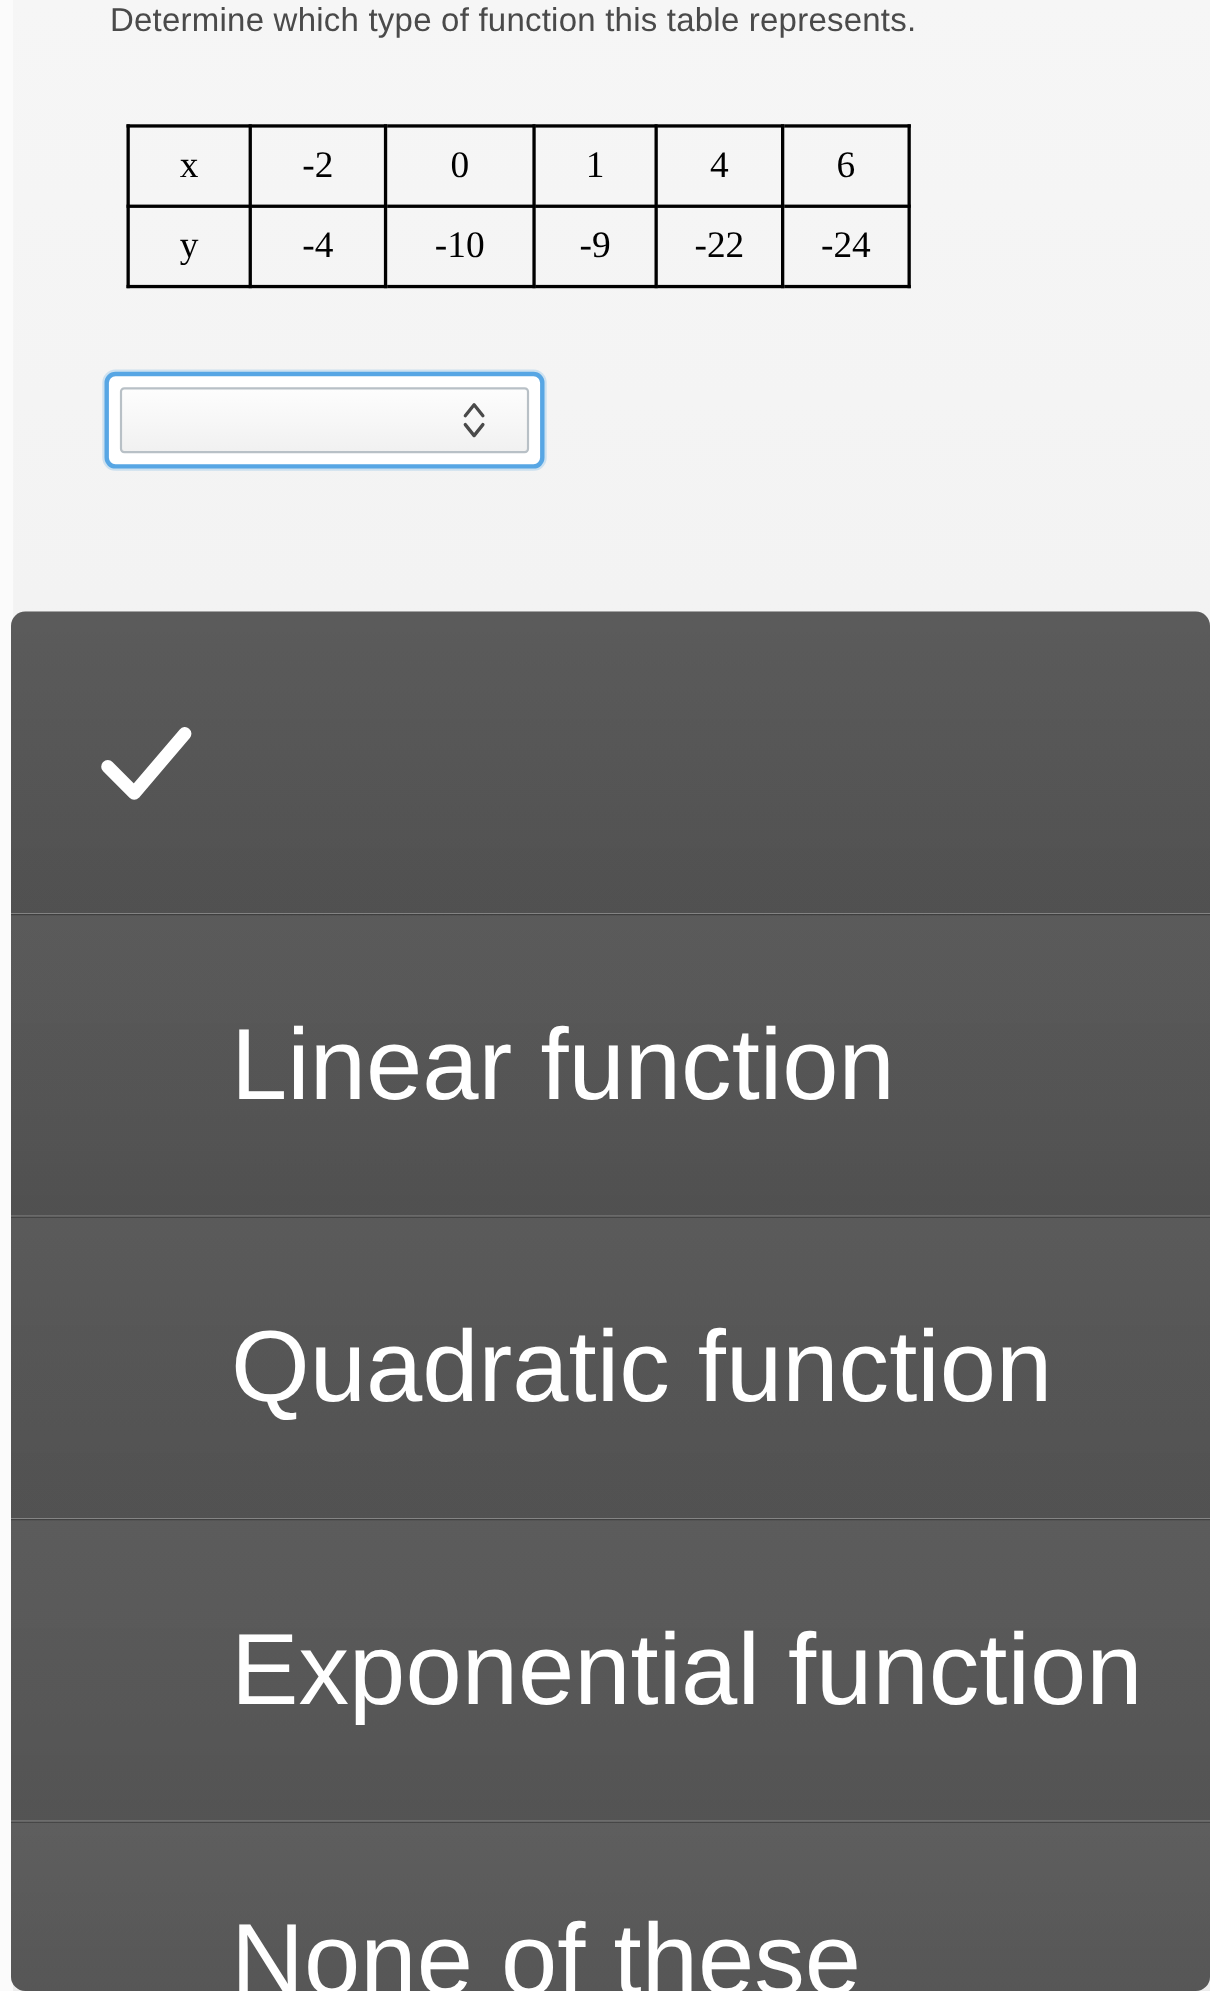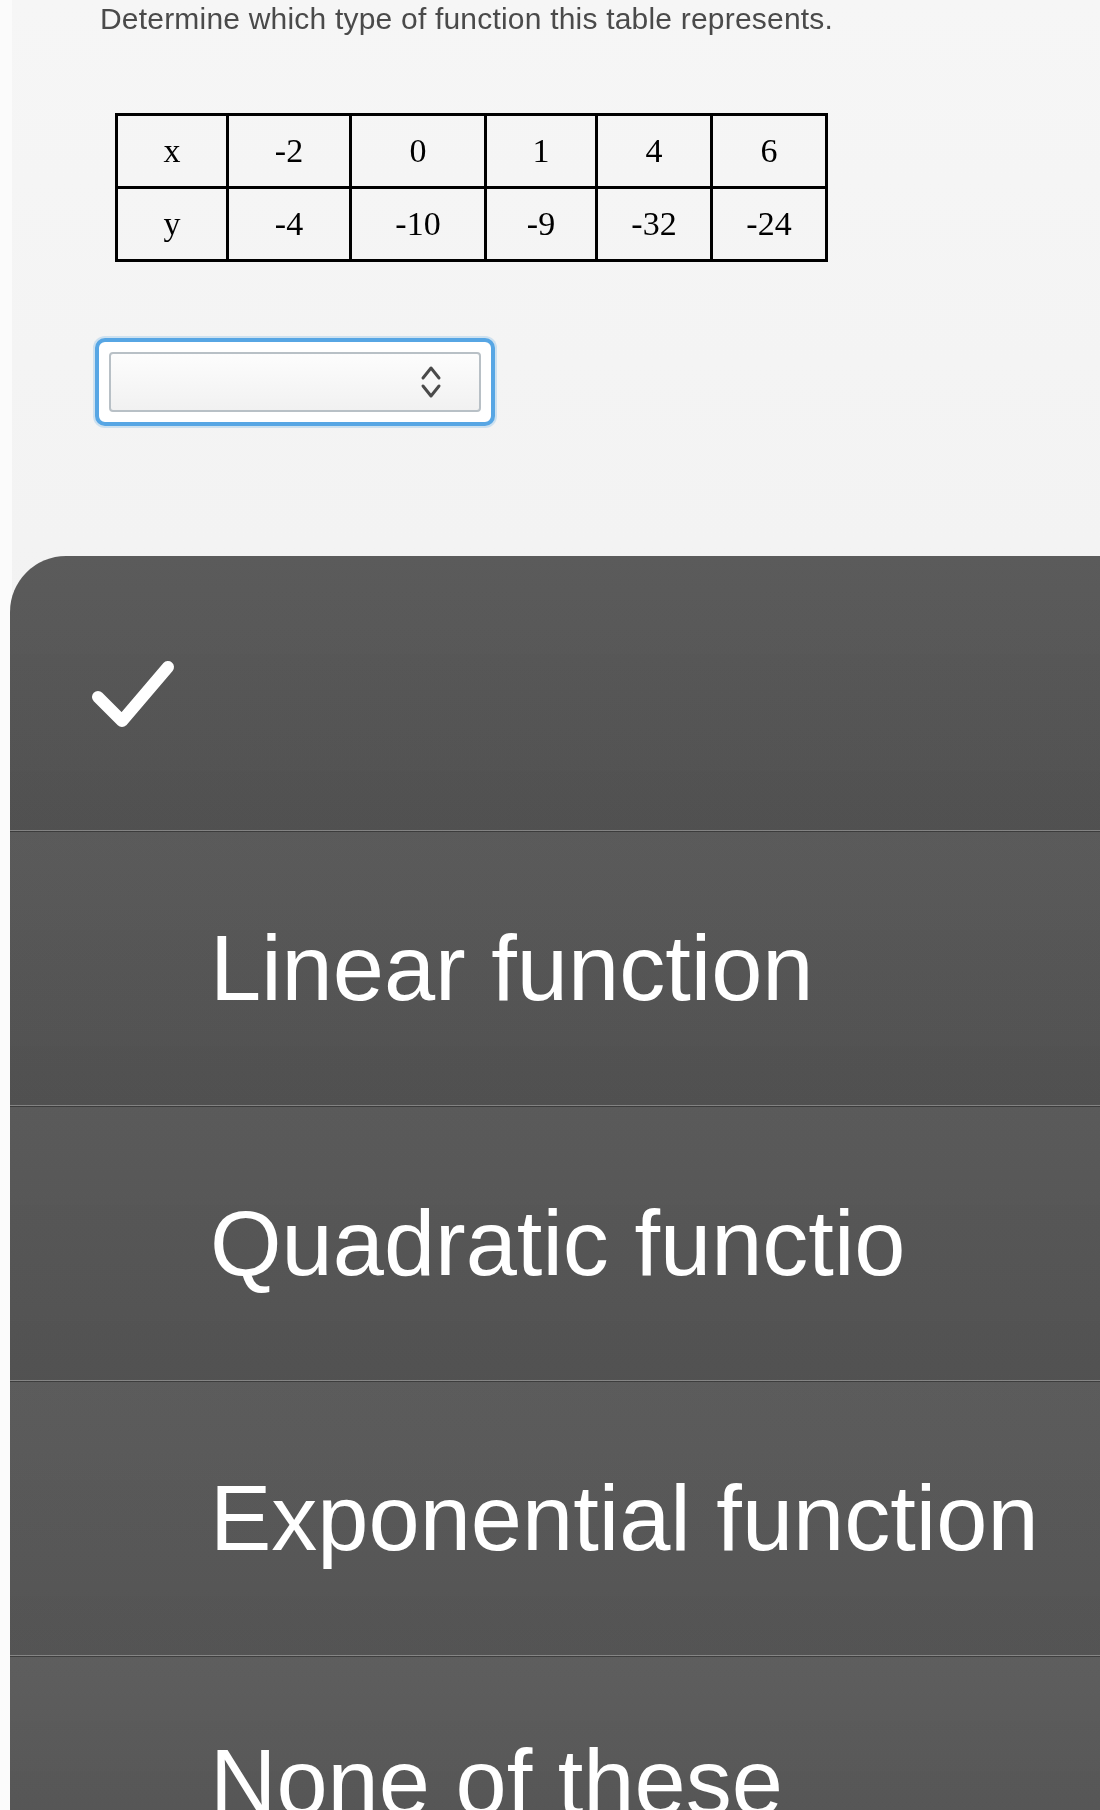--- a/index.html
+++ b/index.html
@@ -82,20 +82,21 @@
 
   .dropdown-panel {
     position: absolute;
     left: 10px;
     top: 556px;
     right: 0;
     bottom: 0;
     background: linear-gradient(180deg,#565656 0%, #555555 50%, #5a5a5a 100%);
     border-top-left-radius: 56px;
     overflow: hidden;
+    border-radius: 13px;
   }
   .dropdown-option {
     position: relative;
     height: 275px;
     border-bottom: 1px solid rgba(255,255,255,0.25);
     border-top: 1px solid rgba(0,0,0,0.25);
     display: flex;
     align-items: center;
     padding-left: 200px;
     box-sizing: border-box;
@@ -147,21 +148,21 @@
       <td class="c2">0</td>
       <td class="c3">1</td>
       <td class="c4">4</td>
       <td class="c5">6</td>
     </tr>
     <tr>
       <td class="hdr c0">y</td>
       <td class="c1">-4</td>
       <td class="c2">-10</td>
       <td class="c3">-9</td>
-      <td class="c4">-32</td>
+      <td class="c4">-22</td>
       <td class="c5">-24</td>
     </tr>
   </tbody>
     </table>
 
   <div class="select-wrap">
     <div class="select-inner">
       <span></span>
       <span class="select-stepper">
         <svg viewBox="0 0 24 36">
@@ -178,21 +179,21 @@
         <svg viewBox="0 0 96 96">
           <path d="M14 52 L38 76 L84 22" fill="none" stroke="currentColor" stroke-width="12" stroke-linecap="round" stroke-linejoin="round"></path>
         </svg>
       </span>
       <span></span>
     </div>
     <div class="dropdown-option">
       <span>Linear function</span>
     </div>
     <div class="dropdown-option">
-      <span>Quadratic functio</span>
+      <span>Quadratic function</span>
     </div>
     <div class="dropdown-option">
       <span>Exponential function</span>
     </div>
     <div class="dropdown-option last-visible">
       <span>None of these</span>
     </div>
   </div>
 </div>
 

